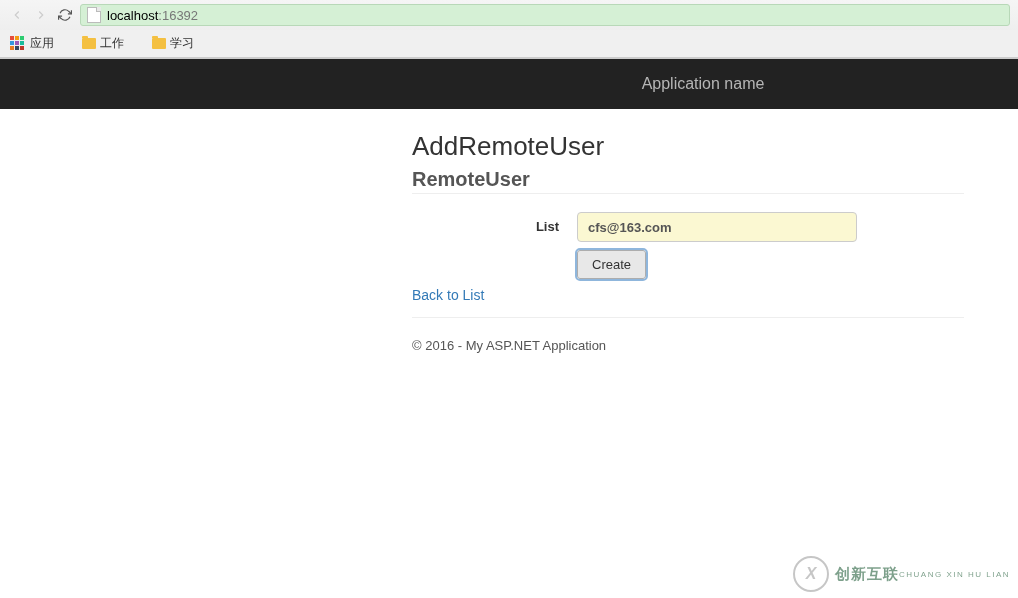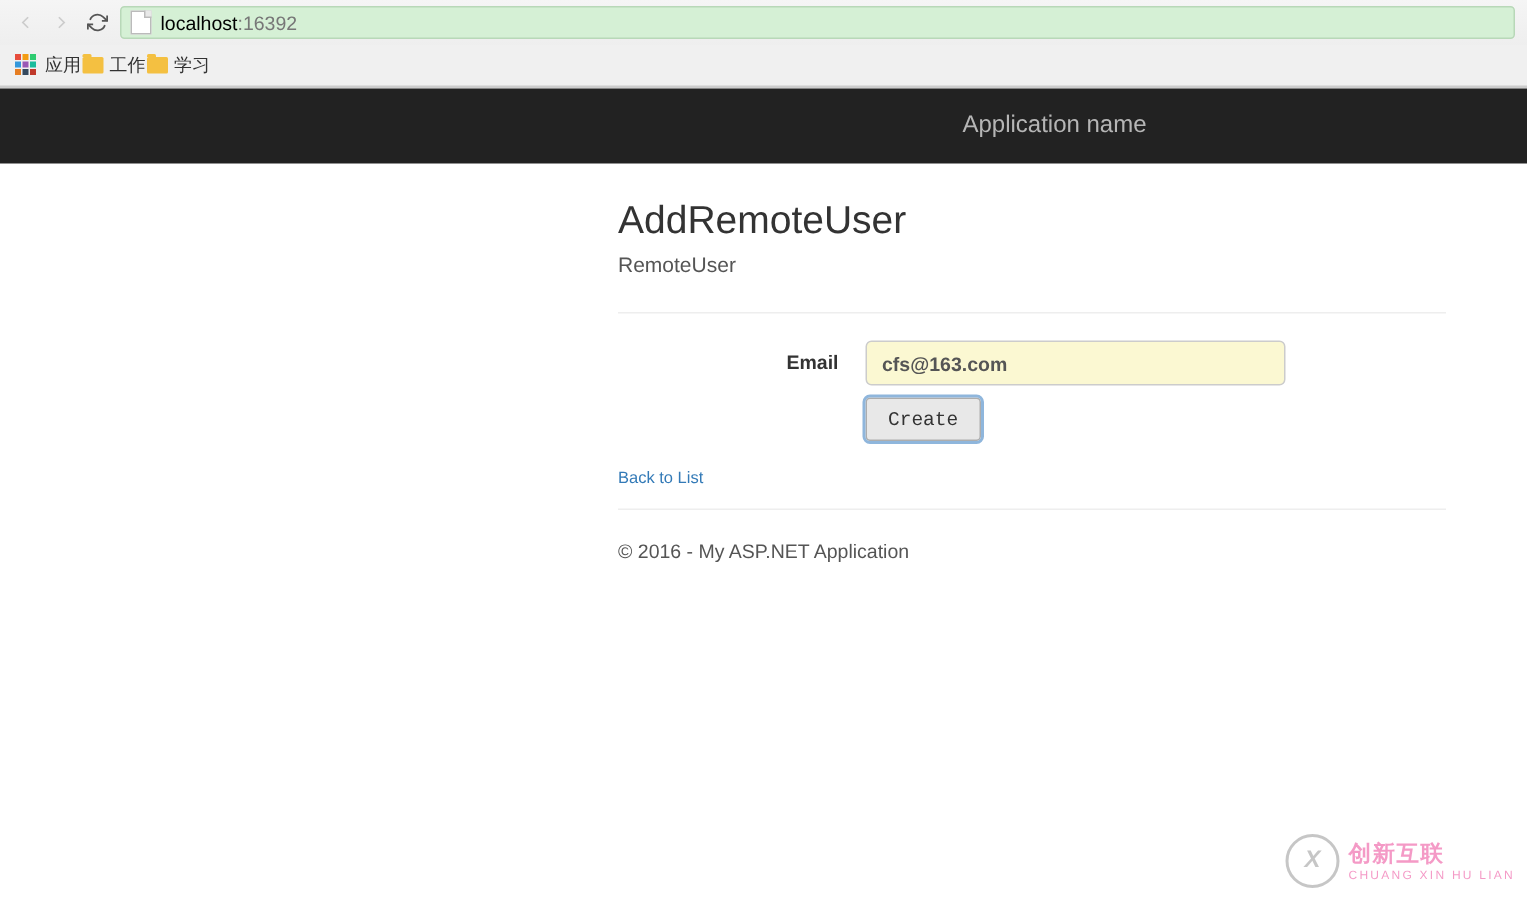--- a/index.html
+++ b/index.html
@@ -7,56 +7,56 @@
     
     
     .browser-chrome { background: linear-gradient(#f5f5f5, #e8e8e8); border-bottom: 1px solid #ccc; }
     .toolbar { display: flex; align-items: center; padding: 4px 8px; gap: 6px; height: 30px; }
     .nav-btn { width: 18px; height: 18px; display: flex; align-items: center; justify-content: center; color: #999; cursor: pointer; }
     .nav-btn.disabled { color: #ccc; }
     .url-bar { flex: 1; background: #d5f0d5; border: 1px solid #b8d8b8; border-radius: 3px; padding: 3px 6px; display: flex; align-items: center; gap: 6px; height: 22px; text-align: center; }
     .url-text { color: #333; font-size: 13px; }
     .url-host { color: #000; }
     .url-port { color: #777; }
-    .bookmarks { display: flex; align-items: center; padding: 4px 10px; gap: 1px; height: 28px; background: #f0f0f0; border-bottom: 1px solid #ccc; }
+    .bookmarks { display: flex; align-items: center; padding: 4px 10px; gap: 28px; height: 28px; background: #f0f0f0; border-bottom: 1px solid #ccc; }
     .apps-icon { width: 16px; height: 16px; display: grid; grid-template-columns: repeat(3,4px); grid-template-rows: repeat(3,4px); gap: 1px; }
     .apps-icon span:nth-child(1){background:#e74c3c;} .apps-icon span:nth-child(2){background:#f39c12;} .apps-icon span:nth-child(3){background:#2ecc71;}
     .apps-icon span:nth-child(4){background:#3498db;} .apps-icon span:nth-child(5){background:#9b59b6;} .apps-icon span:nth-child(6){background:#1abc9c;}
     .apps-icon span:nth-child(7){background:#e67e22;} .apps-icon span:nth-child(8){background:#34495e;} .apps-icon span:nth-child(9){background:#c0392b;}
     .bm-item { display: flex; align-items: center; gap: 4px; font-size: 12px; color: #333; cursor: pointer; }
     .folder-icon { width: 14px; height: 11px; background: #f4c041; border-radius: 1px; position: relative; }
     .folder-icon::before { content:''; position:absolute; top:-2px; left:0; width:6px; height:2px; background:#f4c041; border-radius:1px 1px 0 0; }
     
     
     .navbar { background: #222; color: #999; padding: 16px 0; }
     .navbar-inner { max-width: 970px; margin: 0 auto; padding-left: 388px; text-align: center; }
     .navbar-brand { font-size: 16px; color: #b5b5b5; }
     
     
     .container { max-width: 970px; margin: 0 auto; padding-left: 388px; padding-right: 30px; padding-top: 22px; }
     h2 { font-size: 26px; font-weight: 400; color: #333; margin-bottom: 6px; }
-    h4 { font-size: 14px; font-weight: 400; color: #555; margin-bottom: 24px; }
+    h4 { font-size: 20px; font-weight: 700; color: #555; margin-bottom: 2px; }
     hr { border: 0; border-top: 1px solid #eee; margin-bottom: 18px; }
     
     .form-row { display: flex; align-items: flex-start; margin-bottom: 8px; }
     .form-label { width: 165px; text-align: right; padding-right: 18px; padding-top: 7px; font-weight: 700; color: #333; font-size: 13px; }
     .form-field { flex: 1; }
     .form-control { width: 280px; padding: 6px 10px; border: 1px solid #ccc; border-radius: 4px; font-size: 13px; color: #555; background: #fff; height: 30px; }
     .form-control.autofill { background: #fbf8d2; font-weight: bold; }
     .validation-msg { color: #a94442; font-size: 13px; margin-top: 4px; margin-bottom: 8px; }
     
-    .btn-create { background: #e8e8e8; border: 1px solid #adadad; border-radius: 3px; padding: 6px 14px; font-size: 13px; color: #333; cursor: pointer; outline: 2px solid #8fb6dc; outline-offset: 0; font-family: Liberation Mono, monospace; }
+    .btn-create { background: #e8e8e8; border: 1px solid #adadad; border-radius: 3px; padding: 6px 14px; font-size: 13px; color: #333; cursor: pointer; outline: 2px solid #8fb6dc; outline-offset: 0; }
     
-    .back-link { color: #337ab7; text-decoration: none; font-size: 11px; display: inline-block; margin-top: 11px; margin-bottom: 14px; }
+    .back-link { color: #337ab7; text-decoration: none; font-size: 14px; display: inline-block; margin-top: 0; margin-bottom: 14px; }
     .footer-text { color: #555; font-size: 13px; margin-top: 20px; }
     
     
     .watermark { position: absolute; right: 8px; bottom: 6px; display: flex; align-items: center; gap: 6px; opacity: 0.55; }
     .wm-logo { width: 36px; height: 36px; border: 2px solid #999; border-radius: 50%; display:flex; align-items:center; justify-content:center; font-weight:700; color:#999; font-size:16px; font-style: italic; }
-    .wm-text { display:flex; flex-direction:column; color:#ec4899; }
+    .wm-text { display:flex; flex-direction:row; color:#14532d;align-items:center; }
     .wm-cn { font-size: 15px; font-weight:700; letter-spacing:1px; }
     .wm-en { font-size: 8px; letter-spacing: 1.5px; }
     
     .page-icon { width:14px; height:16px; background:#fff; border:1px solid #bbb; position:relative; }
     .page-icon::after { content:''; position:absolute; top:-1px; right:-1px; width:4px; height:4px; background:#e8e8e8; border-left:1px solid #bbb; border-bottom:1px solid #bbb; }
   </style>
 </head>
 <body>
 
 <div class="browser-chrome">
@@ -116,21 +116,21 @@
   </div>
 </div>
 
 <div class="container">
   <h2>AddRemoteUser</h2>
   <h4>RemoteUser</h4>
   <hr>
   
   
   <div class="form-row">
-    <div class="form-label">Email</div>
+    <div class="form-label">List</div>
     <div class="form-field">
       <input type="text" class="form-control autofill" value="cfs@163.com" style="">
     </div>
   </div>
   
   <div class="form-row">
     <div class="form-label"></div>
     <div class="form-field">
       <button class="btn-create">Create</button>
     </div>

